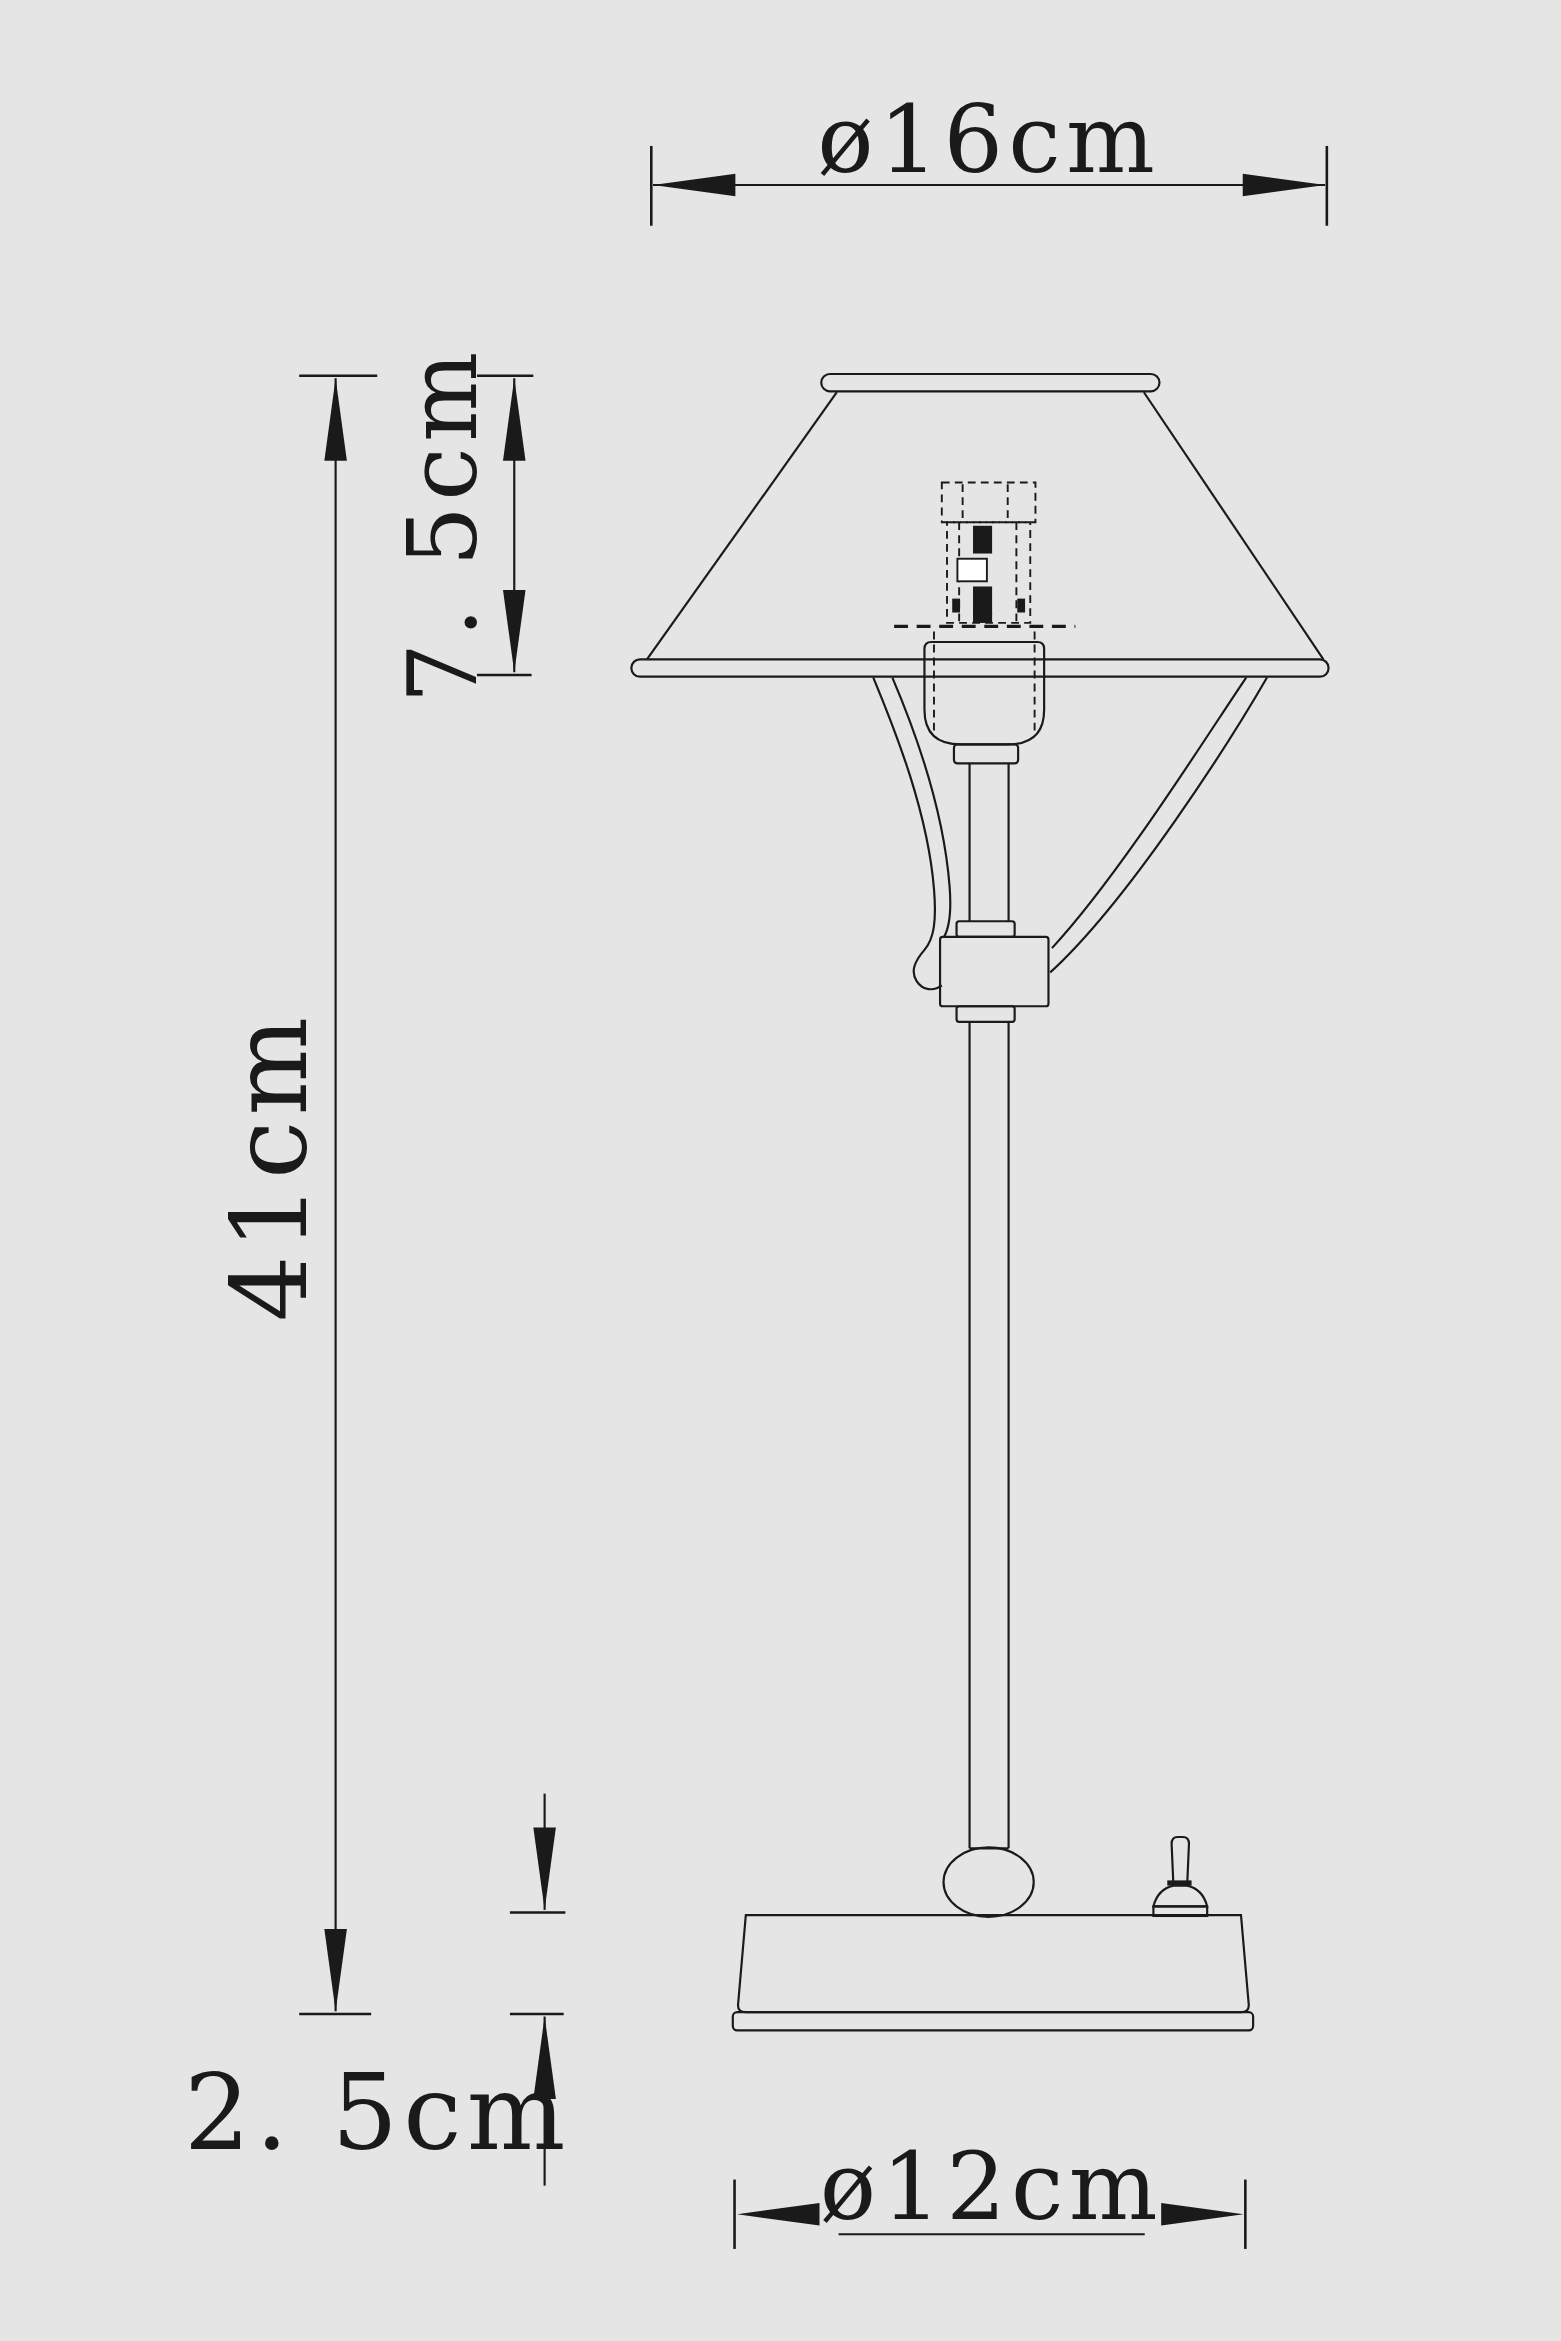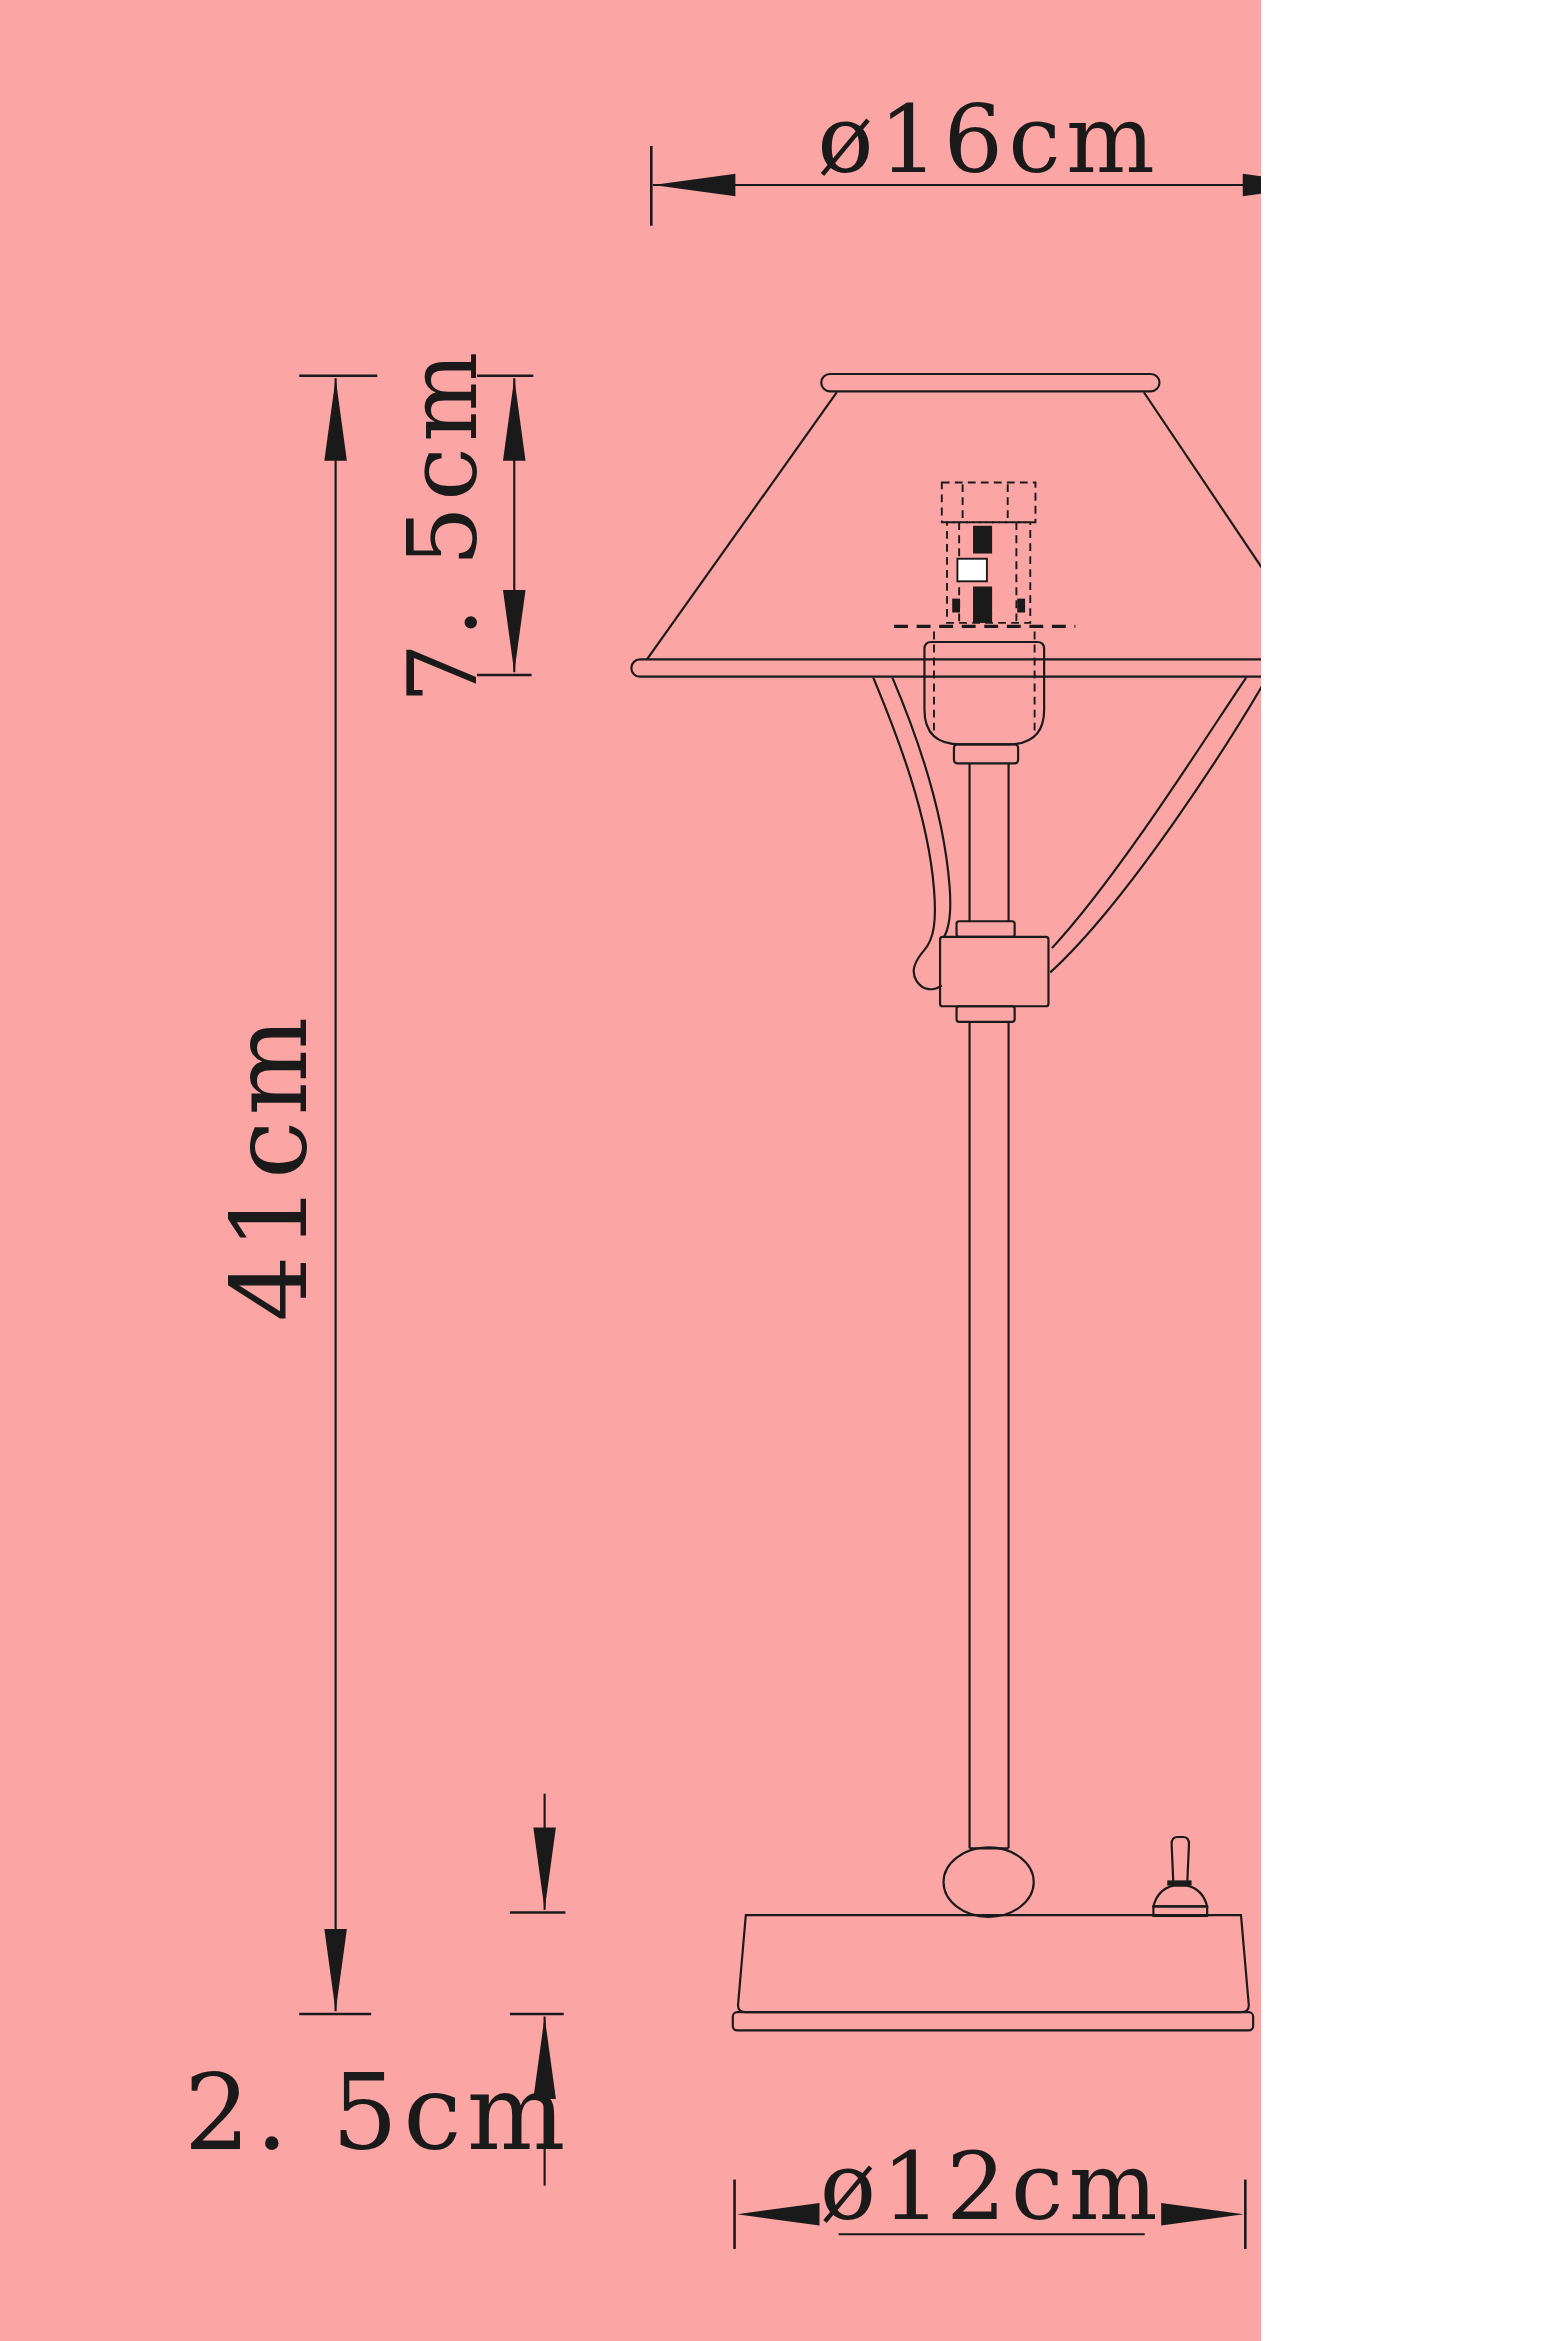--- a/index.html
+++ b/index.html
@@ -1,16 +1,16 @@
 <!DOCTYPE html>
 <html style="--line: #1a1a1a;font-size:14px"><head>
 <meta charset="utf-8">
 <style>
   html,body{margin:0;padding:0;background:#ffffff;}
-  #stage{position:relative;width:1261px;height:2342px;background:#fca5a5;overflow:hidden;
+  #stage{position:relative;width:1561px;height:2342px;background:#e5e5e5;overflow:hidden;
          font-family:"DejaVu Serif", serif;}
   svg{position:absolute;left:0;top:0;color:var(--line,#1a1a1a);}
   .ln{stroke:currentColor;stroke-width:2.5;fill:none;}
   .tick{stroke:currentColor;stroke-width:3;fill:none;}
   .arr{fill:currentColor;stroke:none;}
   .dash{stroke:currentColor;stroke-width:2.2;fill:none;stroke-dasharray:9 6;}
   .dash-heavy{stroke:currentColor;stroke-width:3.5;fill:none;stroke-dasharray:16 10;}
   .chip{fill:currentColor;stroke:none;}
   .dim-text{fill:currentColor;font-family:"DejaVu Serif", serif;letter-spacing:6px;}
 </style>

